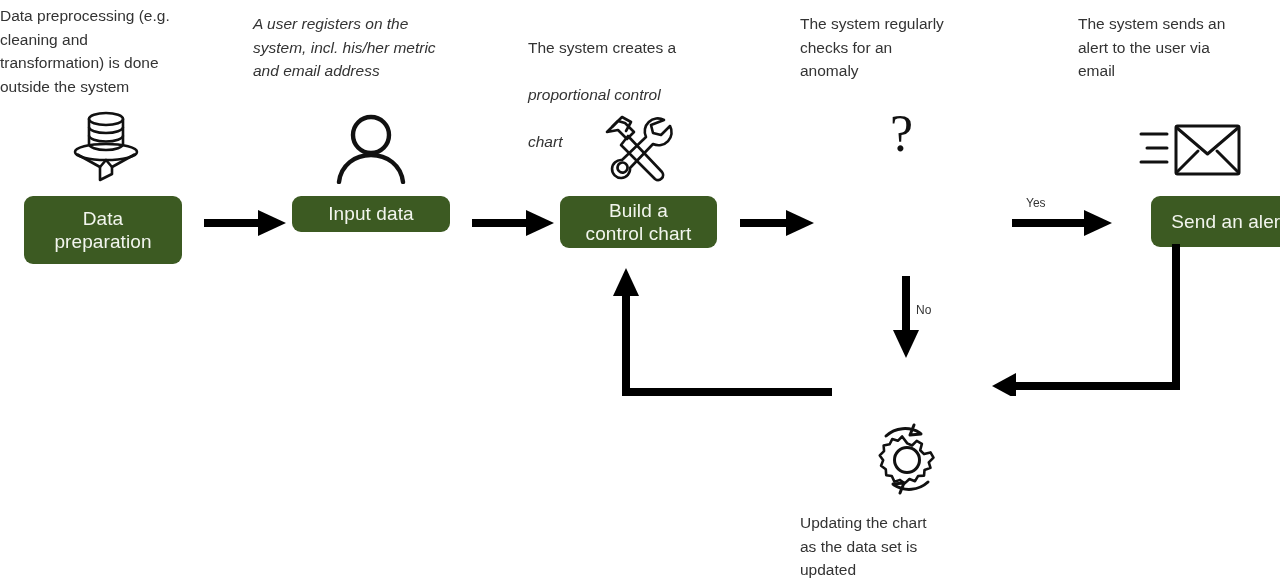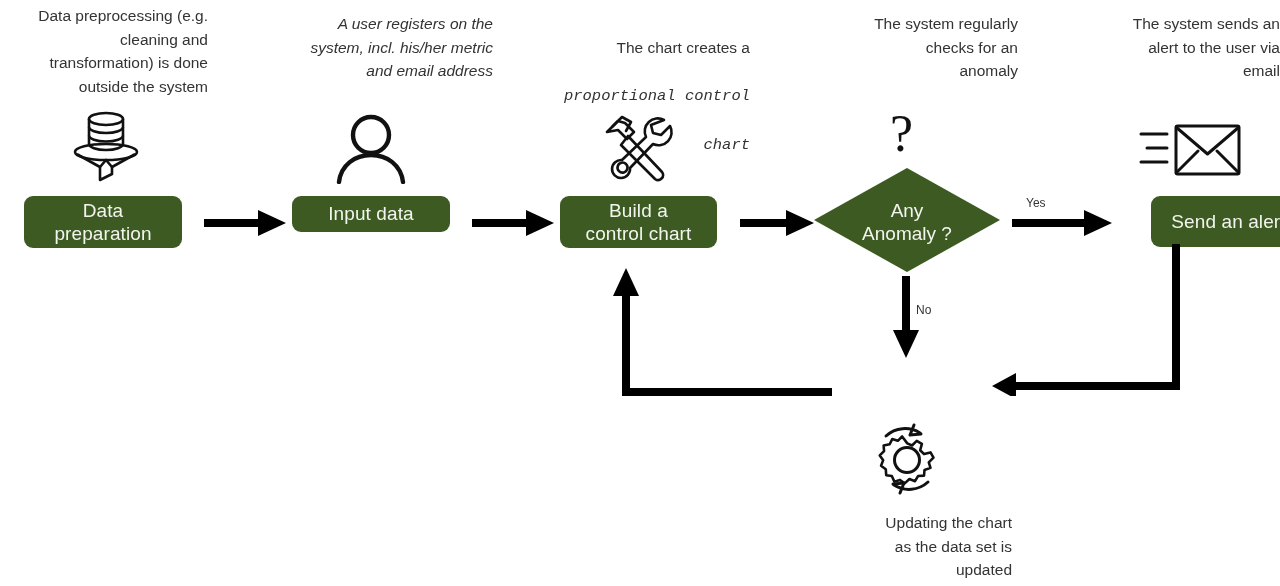--- a/index.html
+++ b/index.html
@@ -13,29 +13,28 @@
   }
   #canvas {
     position: relative;
     width: 1280px;
     height: 586px;
     background: #ffffff;
     overflow: hidden;
   }
   .caption {
     position: absolute;
-    text-align: right;
+    text-align: left;
     font-size: 15.5px;
     line-height: 1.52;
     color: #333333;
     white-space: pre-line;
   }
   .caption .ital {
     font-style: italic;
-    font-family: Liberation Mono, monospace;
   }
   .node {
     position: absolute;
     background: #3C5A22;
     color: #F2F5EE;
     border-radius: 9px;
     display: flex;
     align-items: center;
     justify-content: center;
     text-align: center;
@@ -103,21 +102,21 @@
   <div class="caption" style="left:0px; top:4px; width:208px;">Data preprocessing (e.g.
 cleaning and
 transformation) is done
 outside the system</div>
 
   <div class="caption" style="left:253px; top:12px; width:240px;font-style:italic;">A user registers on the
 system, incl. his/her metric
 and email address</div>
 
   <div class="caption" style="left:528px; top:12px; width:222px;">
-    <span>The chart creates a</span><br>
+    <span>The system creates a</span><br>
     <span class="ital">proportional control</span><br>
     <span class="ital">chart</span>
   </div>
 
   <div class="caption" style="left:1078px; top:12px; width:202px;">The system sends an
 alert to the user via
 email</div>
 
   <div class="caption" style="left:800px; top:12px; width:218px;">The system regularly
 checks for an
@@ -175,37 +174,28 @@
                L26 65 L23 58.5 L16.5 57.5 L16 50.5 L10.5 46.5 L13 40 L9 34.5 L14 29.5
                L13.5 23 L20.5 21.5 L23.5 15.5 L30 17.5 L35 12.5 Z" transform="scale(0.86) translate(7 9)"></path>
       <circle cx="41" cy="42" r="12.5"></circle>
       <path d="M20 18 a28 28 0 0 1 34-3"></path>
       <path d="M55 16 l-11 1 4-10"></path>
       <path d="M62 64 a28 28 0 0 1-34 3"></path>
       <path d="M27 66 l11-1 -4 10"></path>
     </svg>
   </div>
 
-  <div class="node" style="left:24px; top:196px; width:158px; height:52px;">Data
+  <div class="node" style="left:24px; top:196px; width:158px; height:68px;">Data
 preparation</div>
 
   <div class="node" style="left:292px; top:196px; width:158px; height:36px;">Input data</div>
 
   <div class="node" style="left:560px; top:196px; width:157px; height:52px;">Build a
 control chart</div>
 
-  <div class="diamond-wrap" style="left:814px; top:168px; width:186px; height:104px;">
-    <div class="diamond-shape">
-      <svg viewBox="0 0 186 104" preserveAspectRatio="none">
-        <polygon points="93,0 186,52 93,104 0,52" fill="#3C5A22"></polygon>
-      </svg>
-    </div>
-    <div class="diamond-label">Any
-Anomaly ?</div>
-  </div>
 
   <div class="node" style="left:1111px; top:196px; width:155px; height:51px;margin-left:40px;">Send an alert</div>
 
 
   <div class="edge" style="left:204px; top:205px; width:84px; height:36px;">
     <svg viewBox="0 0 84 36">
       <line x1="0" y1="18" x2="58" y2="18" stroke="#000" stroke-width="8"></line>
       <polygon points="54,5 82,18 54,31" fill="#000"></polygon>
     </svg>
   </div>

